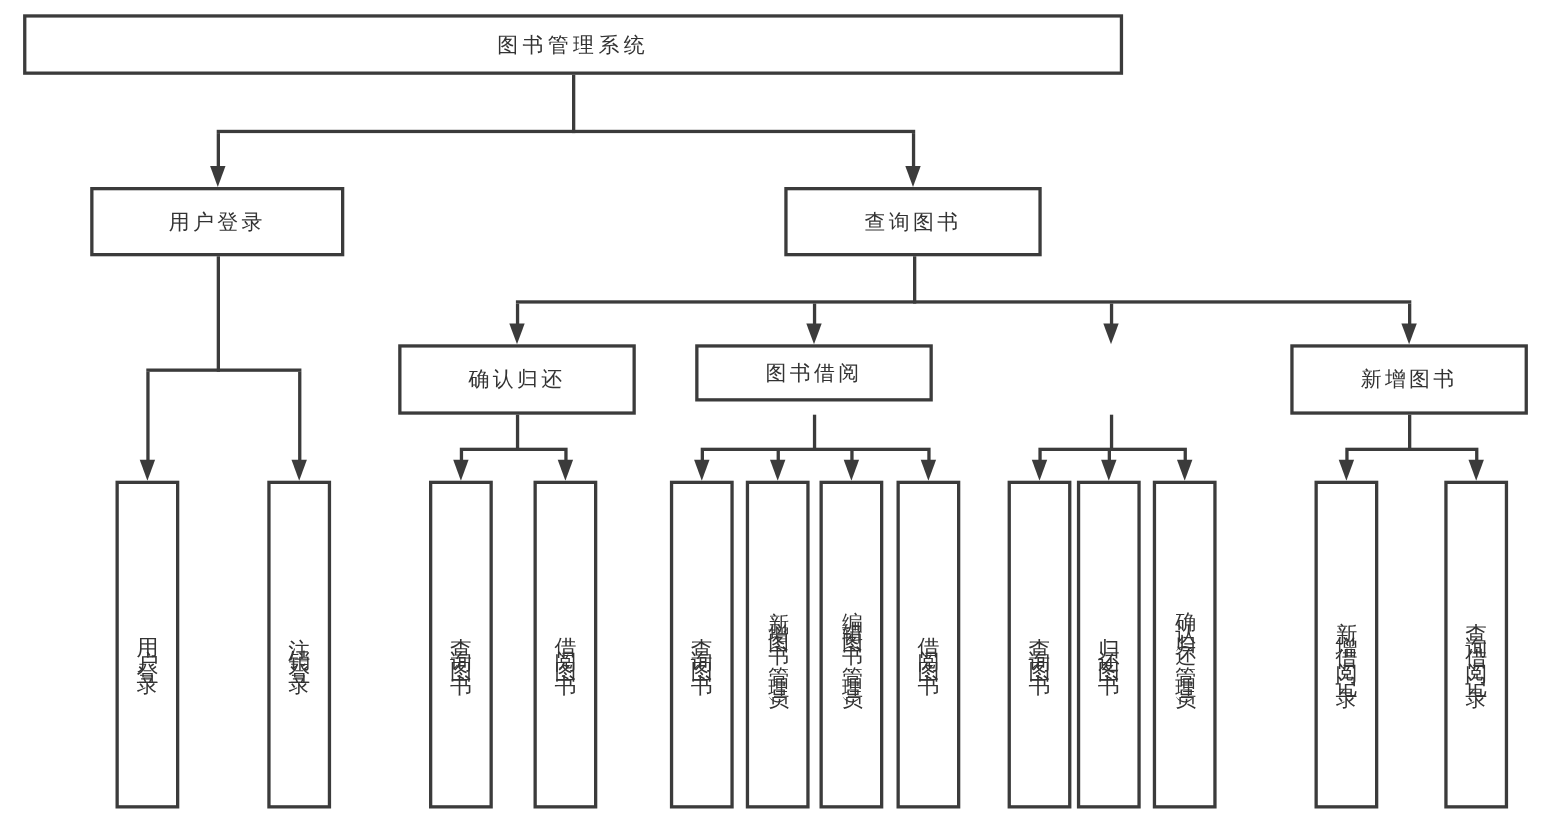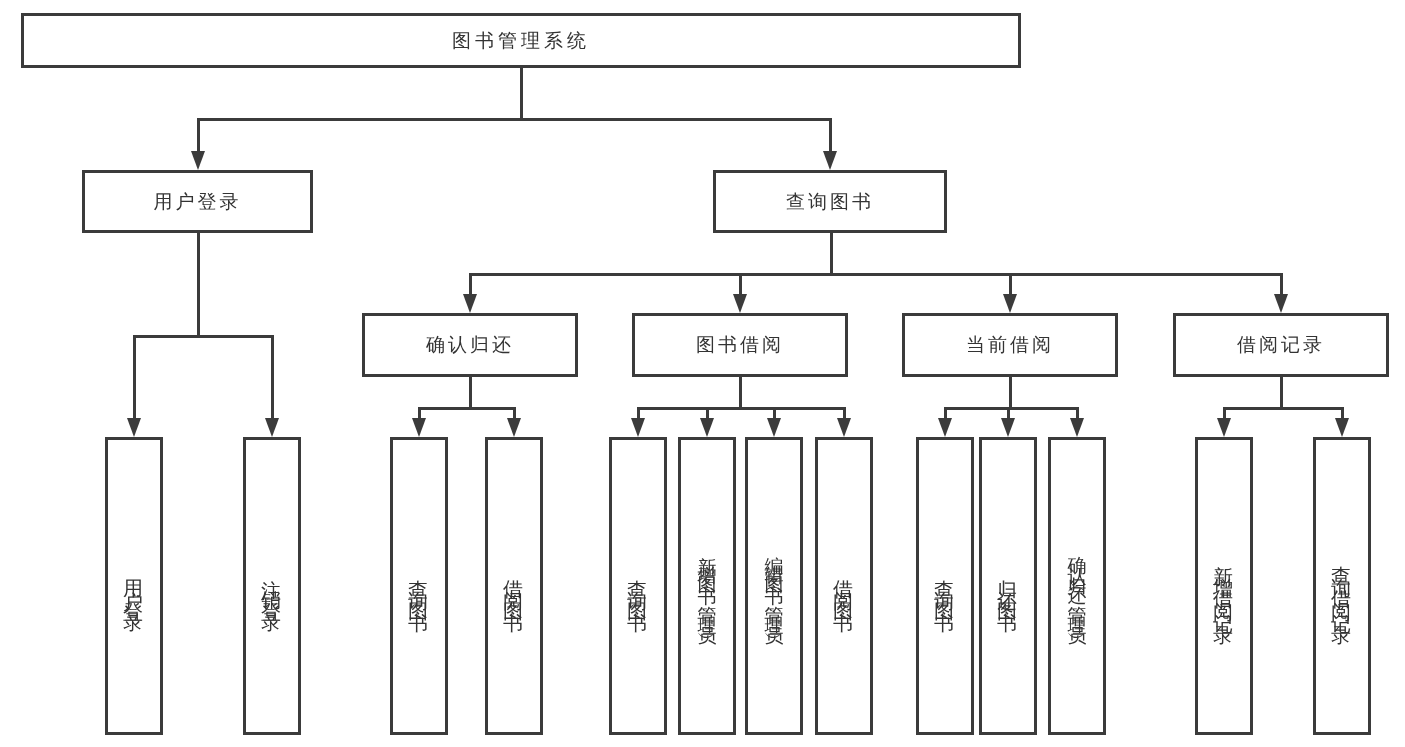--- a/index.html
+++ b/index.html
@@ -99,28 +99,25 @@
   <div class="vline" style="left:738.5px;top:276px;height:19px;"></div>
   <div class="arrow" style="left:733px;top:294px;"></div>
   <div class="vline" style="left:1008.5px;top:276px;height:19px;"></div>
   <div class="arrow" style="left:1003px;top:294px;"></div>
   <div class="vline" style="left:1279.5px;top:276px;height:19px;"></div>
   <div class="arrow" style="left:1274px;top:294px;"></div>
 
   <div class="node" style="left:362px;top:313px;width:216px;height:64px;">
     <span class="hlabel">确认归还</span>
   </div>
-  <div class="node" style="left:632px;top:313px;width:216px;height:64px;">
+  <div class="node" style="left:632px;top:313px;width:216px;height:52px;">
     <span class="hlabel">图书借阅</span>
   </div>
-  <div class="node" style="left:902px;top:313px;width:216px;height:64px;">
-    <span class="hlabel">当前借阅</span>
-  </div>
   <div class="node" style="left:1173px;top:313px;width:216px;height:64px;">
-    <span class="hlabel">借阅记录</span>
+    <span class="hlabel">新增图书</span>
   </div>
 
   <div class="vline" style="left:468.5px;top:377px;height:33px;"></div>
   <div class="hline" style="left:417.5px;top:407px;width:98px;"></div>
   <div class="vline" style="left:417.5px;top:410px;height:9px;"></div>
   <div class="arrow" style="left:412px;top:418px;"></div>
   <div class="vline" style="left:512.5px;top:410px;height:9px;"></div>
   <div class="arrow" style="left:507px;top:418px;"></div>
 
   <div class="vline" style="left:738.5px;top:377px;height:33px;"></div>

